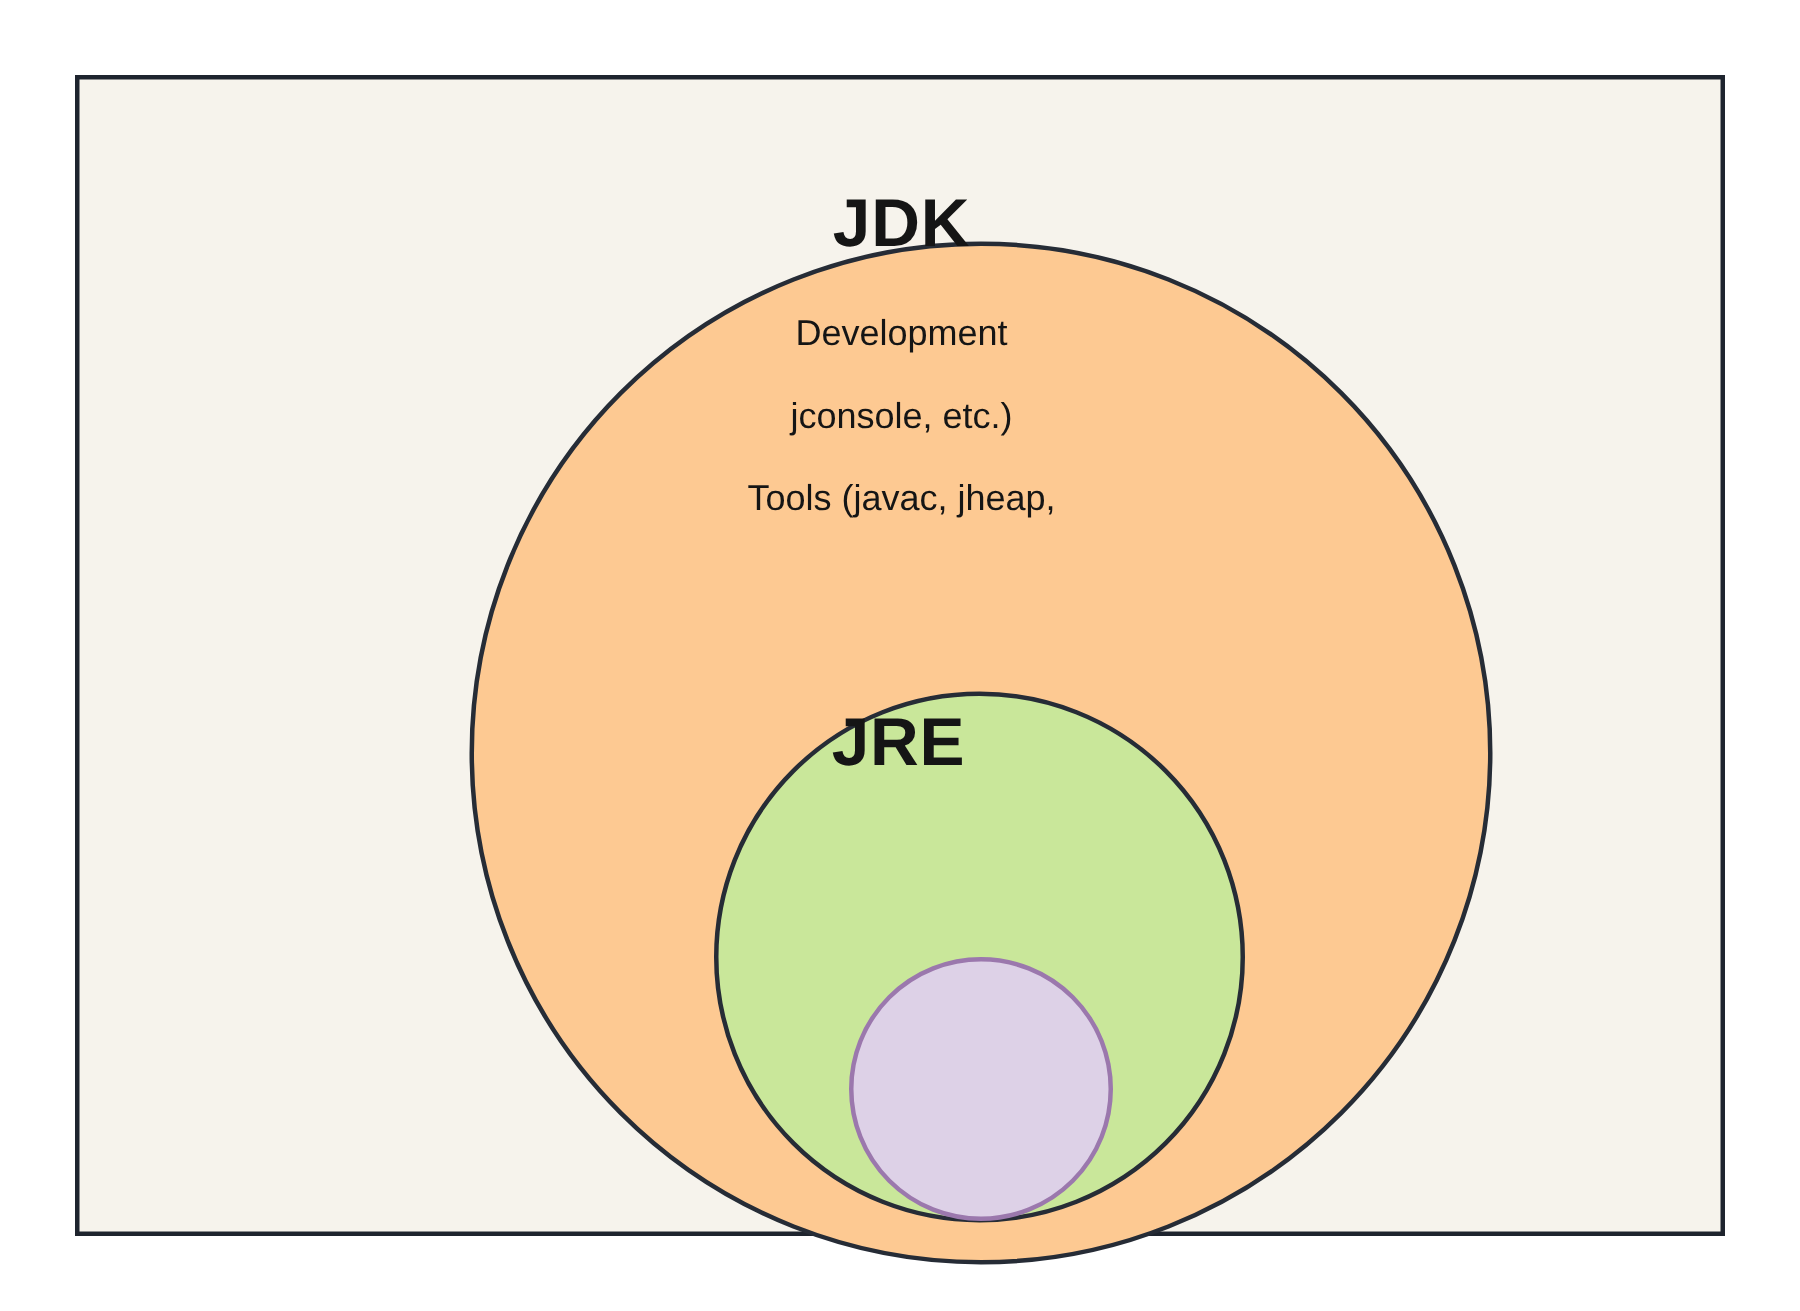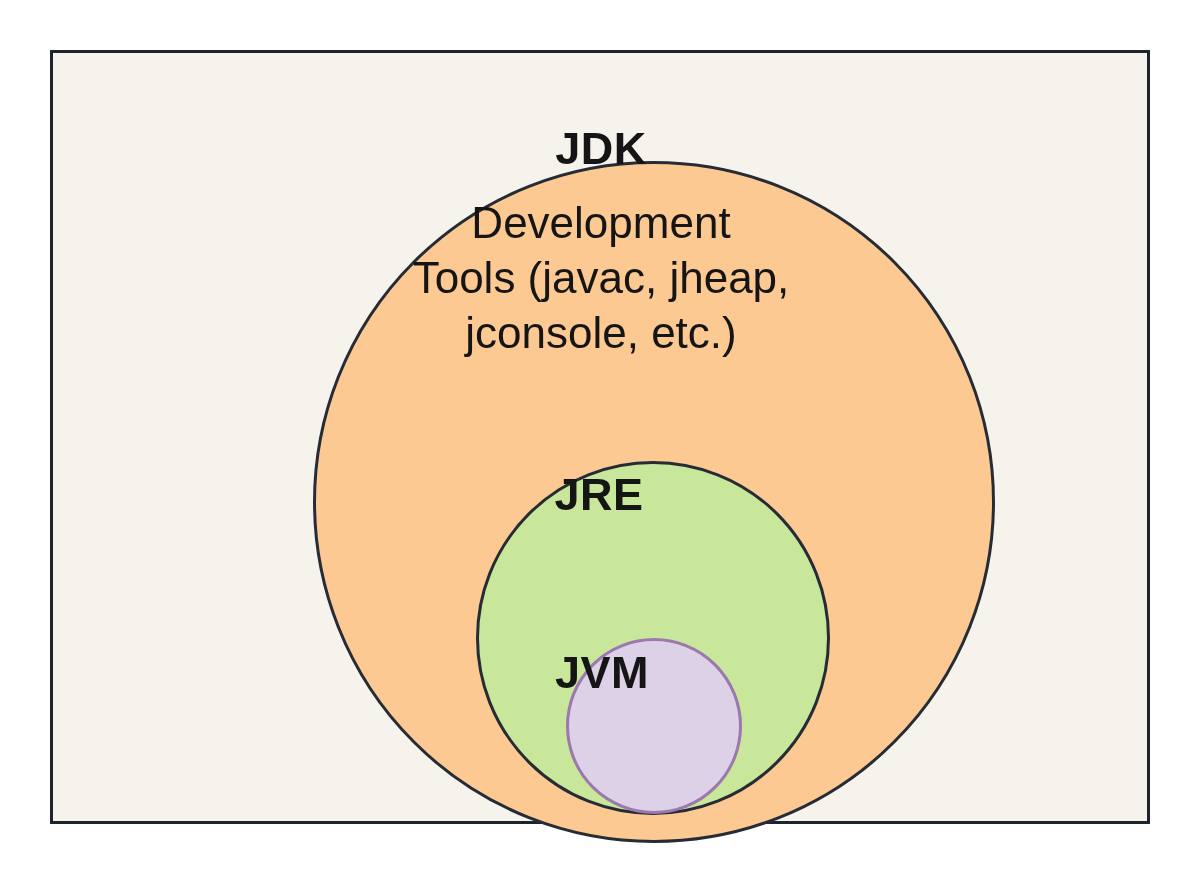--- a/index.html
+++ b/index.html
@@ -63,21 +63,21 @@
     text-align: center;
   }
   .label-title {
     font-weight: bold;
     font-size: 45px;
     line-height: 46px;
     letter-spacing: 0.5px;
   }
   .label-desc {
     font-weight: normal;
-    font-size: 44px;
+    font-size: 24px;
   }
   .jdk-title   { left: 601px; top: 126px; }
   .jdk-desc    { left: 601px; top: 195px; line-height: 55px; }
   .jre-title   { left: 599px; top: 432px; margin-top: 40px; }
   .jre-desc    { left: 601px; top: 498px; line-height: 44px; }
   .jvm-title   { left: 602px; top: 650px; }
 </style>
 </head>
 <body>
 
@@ -89,21 +89,20 @@
     <div class="circle circle-jre"></div>
 
     <div class="circle circle-jvm"></div>
 
   </div>
 
   <div class="label label-title jdk-title">JDK</div>
 
   <div class="label label-desc jdk-desc">
     <div>Development</div>
+    <div>jconsole, etc.)</div>
     <div>Tools (javac, jheap,</div>
-    <div>jconsole, etc.)</div>
   </div>
 
   <div class="label label-title jre-title">JRE</div>
 
 
-  <div class="label label-title jvm-title">JVM</div>
 </div>
 
 </body></html>

